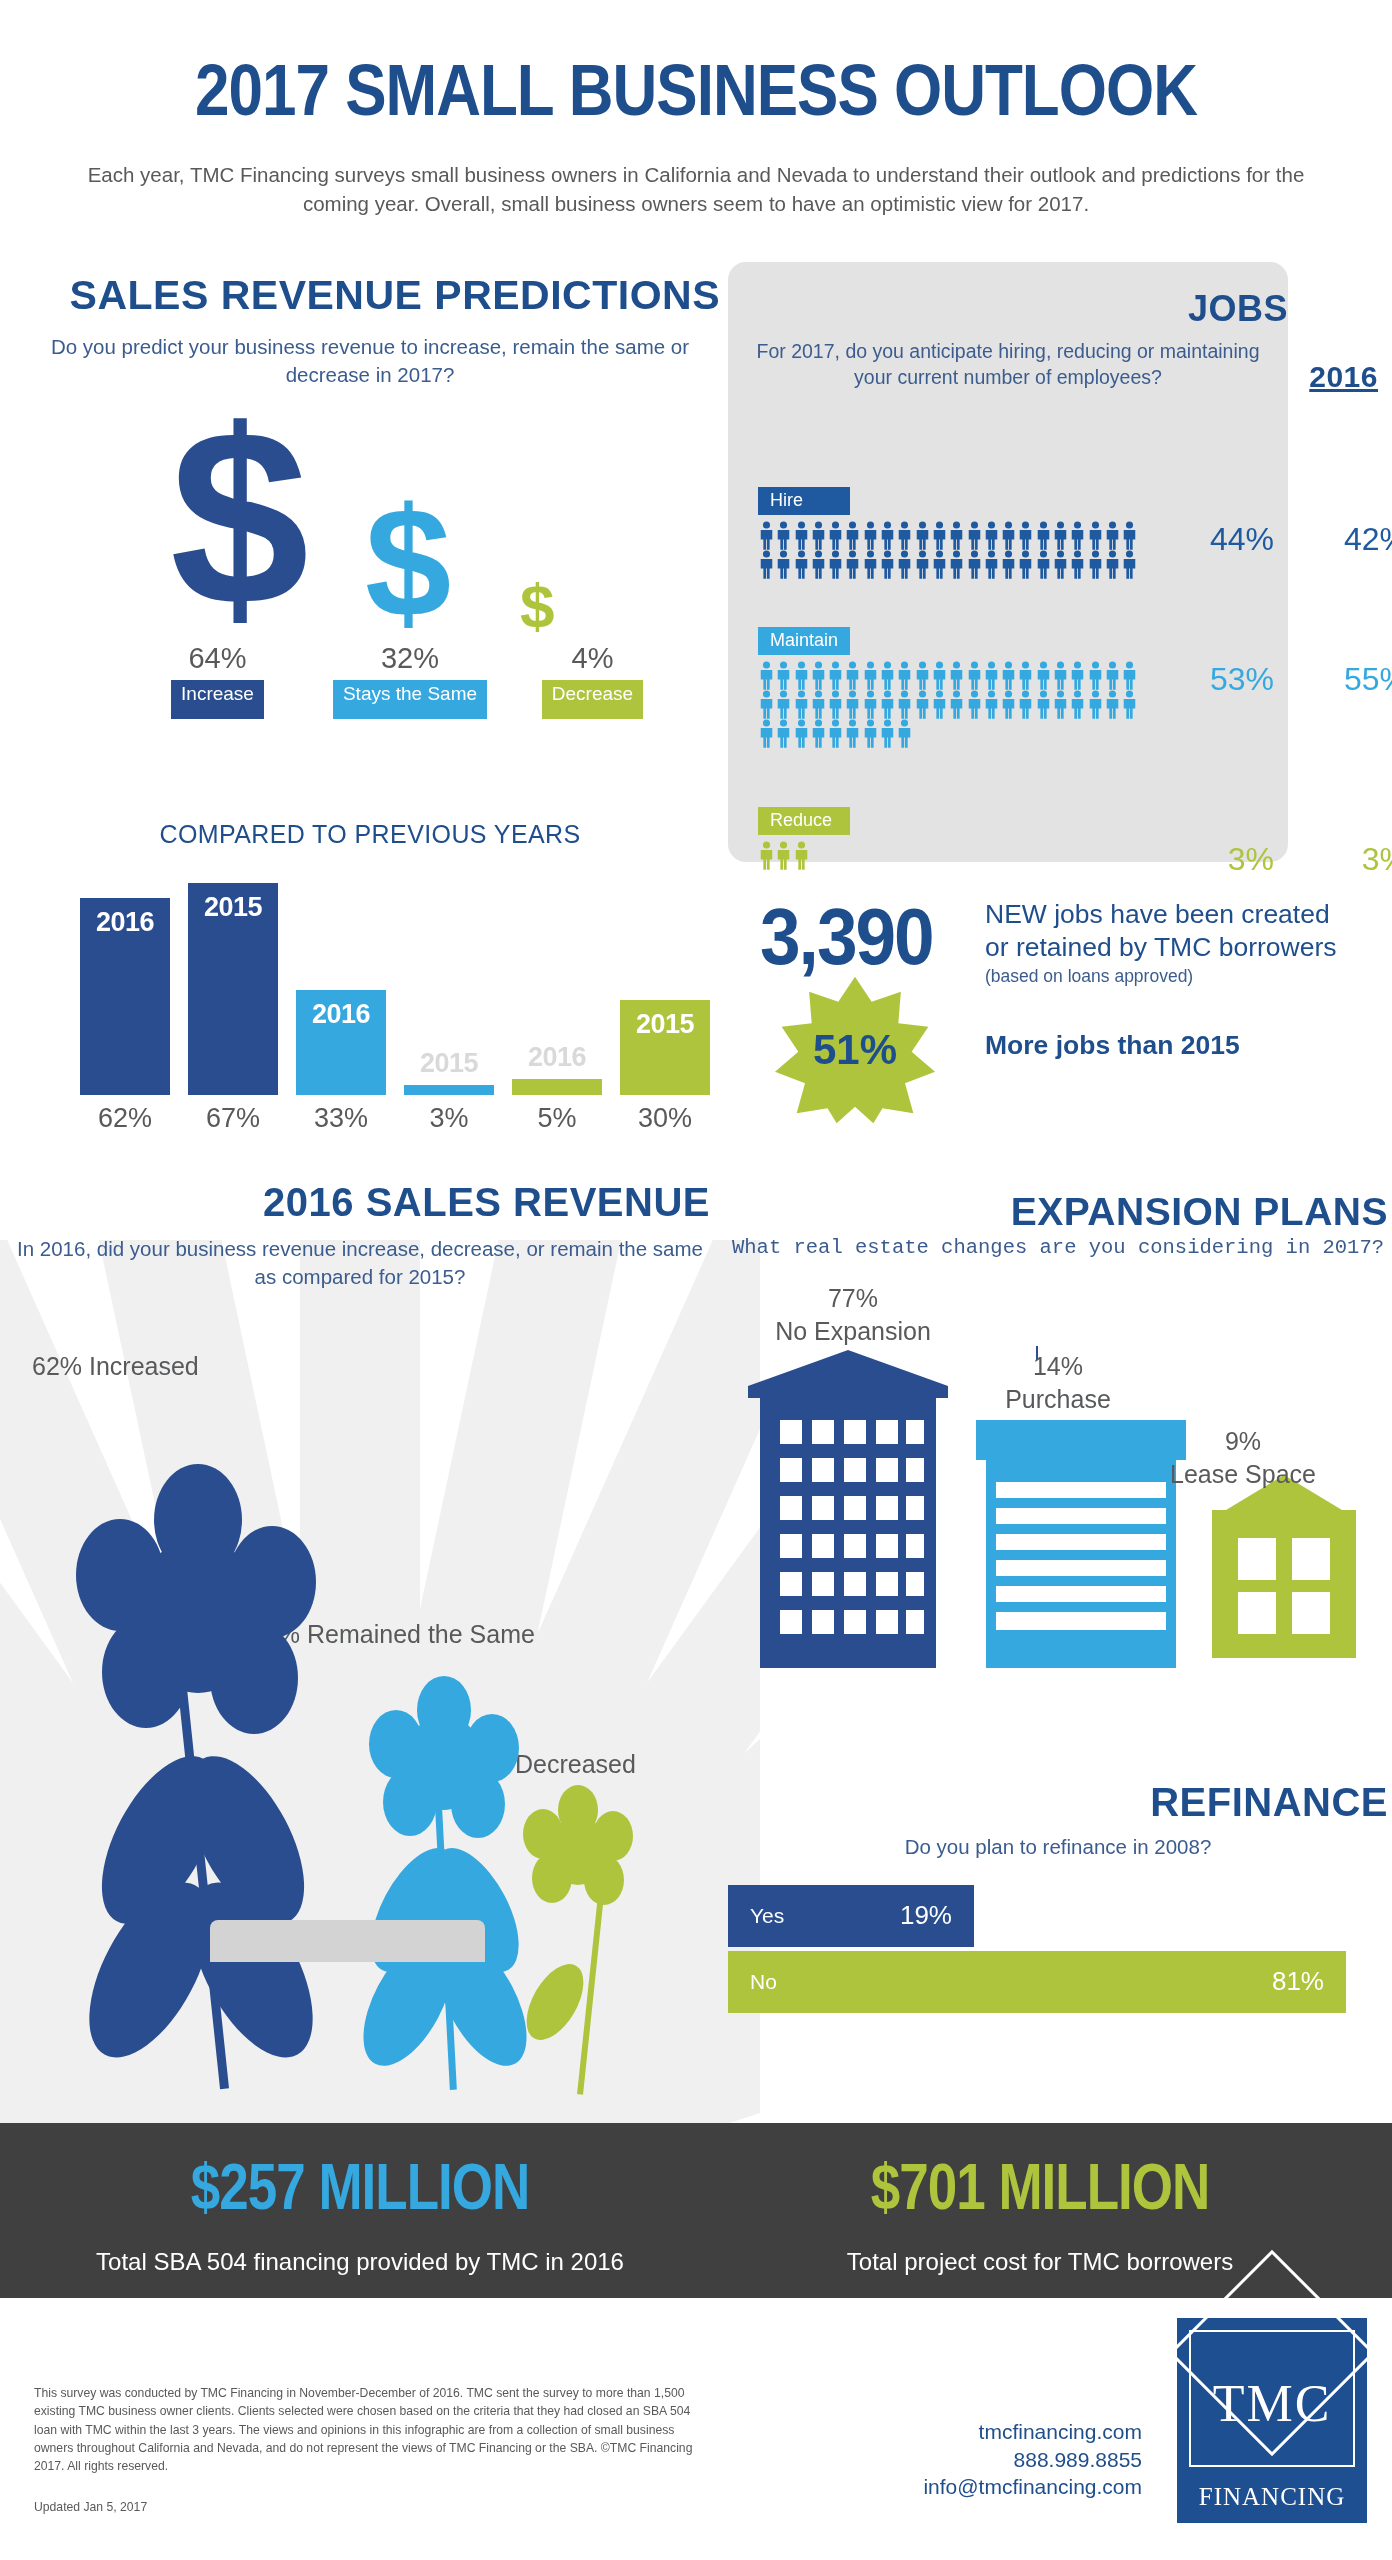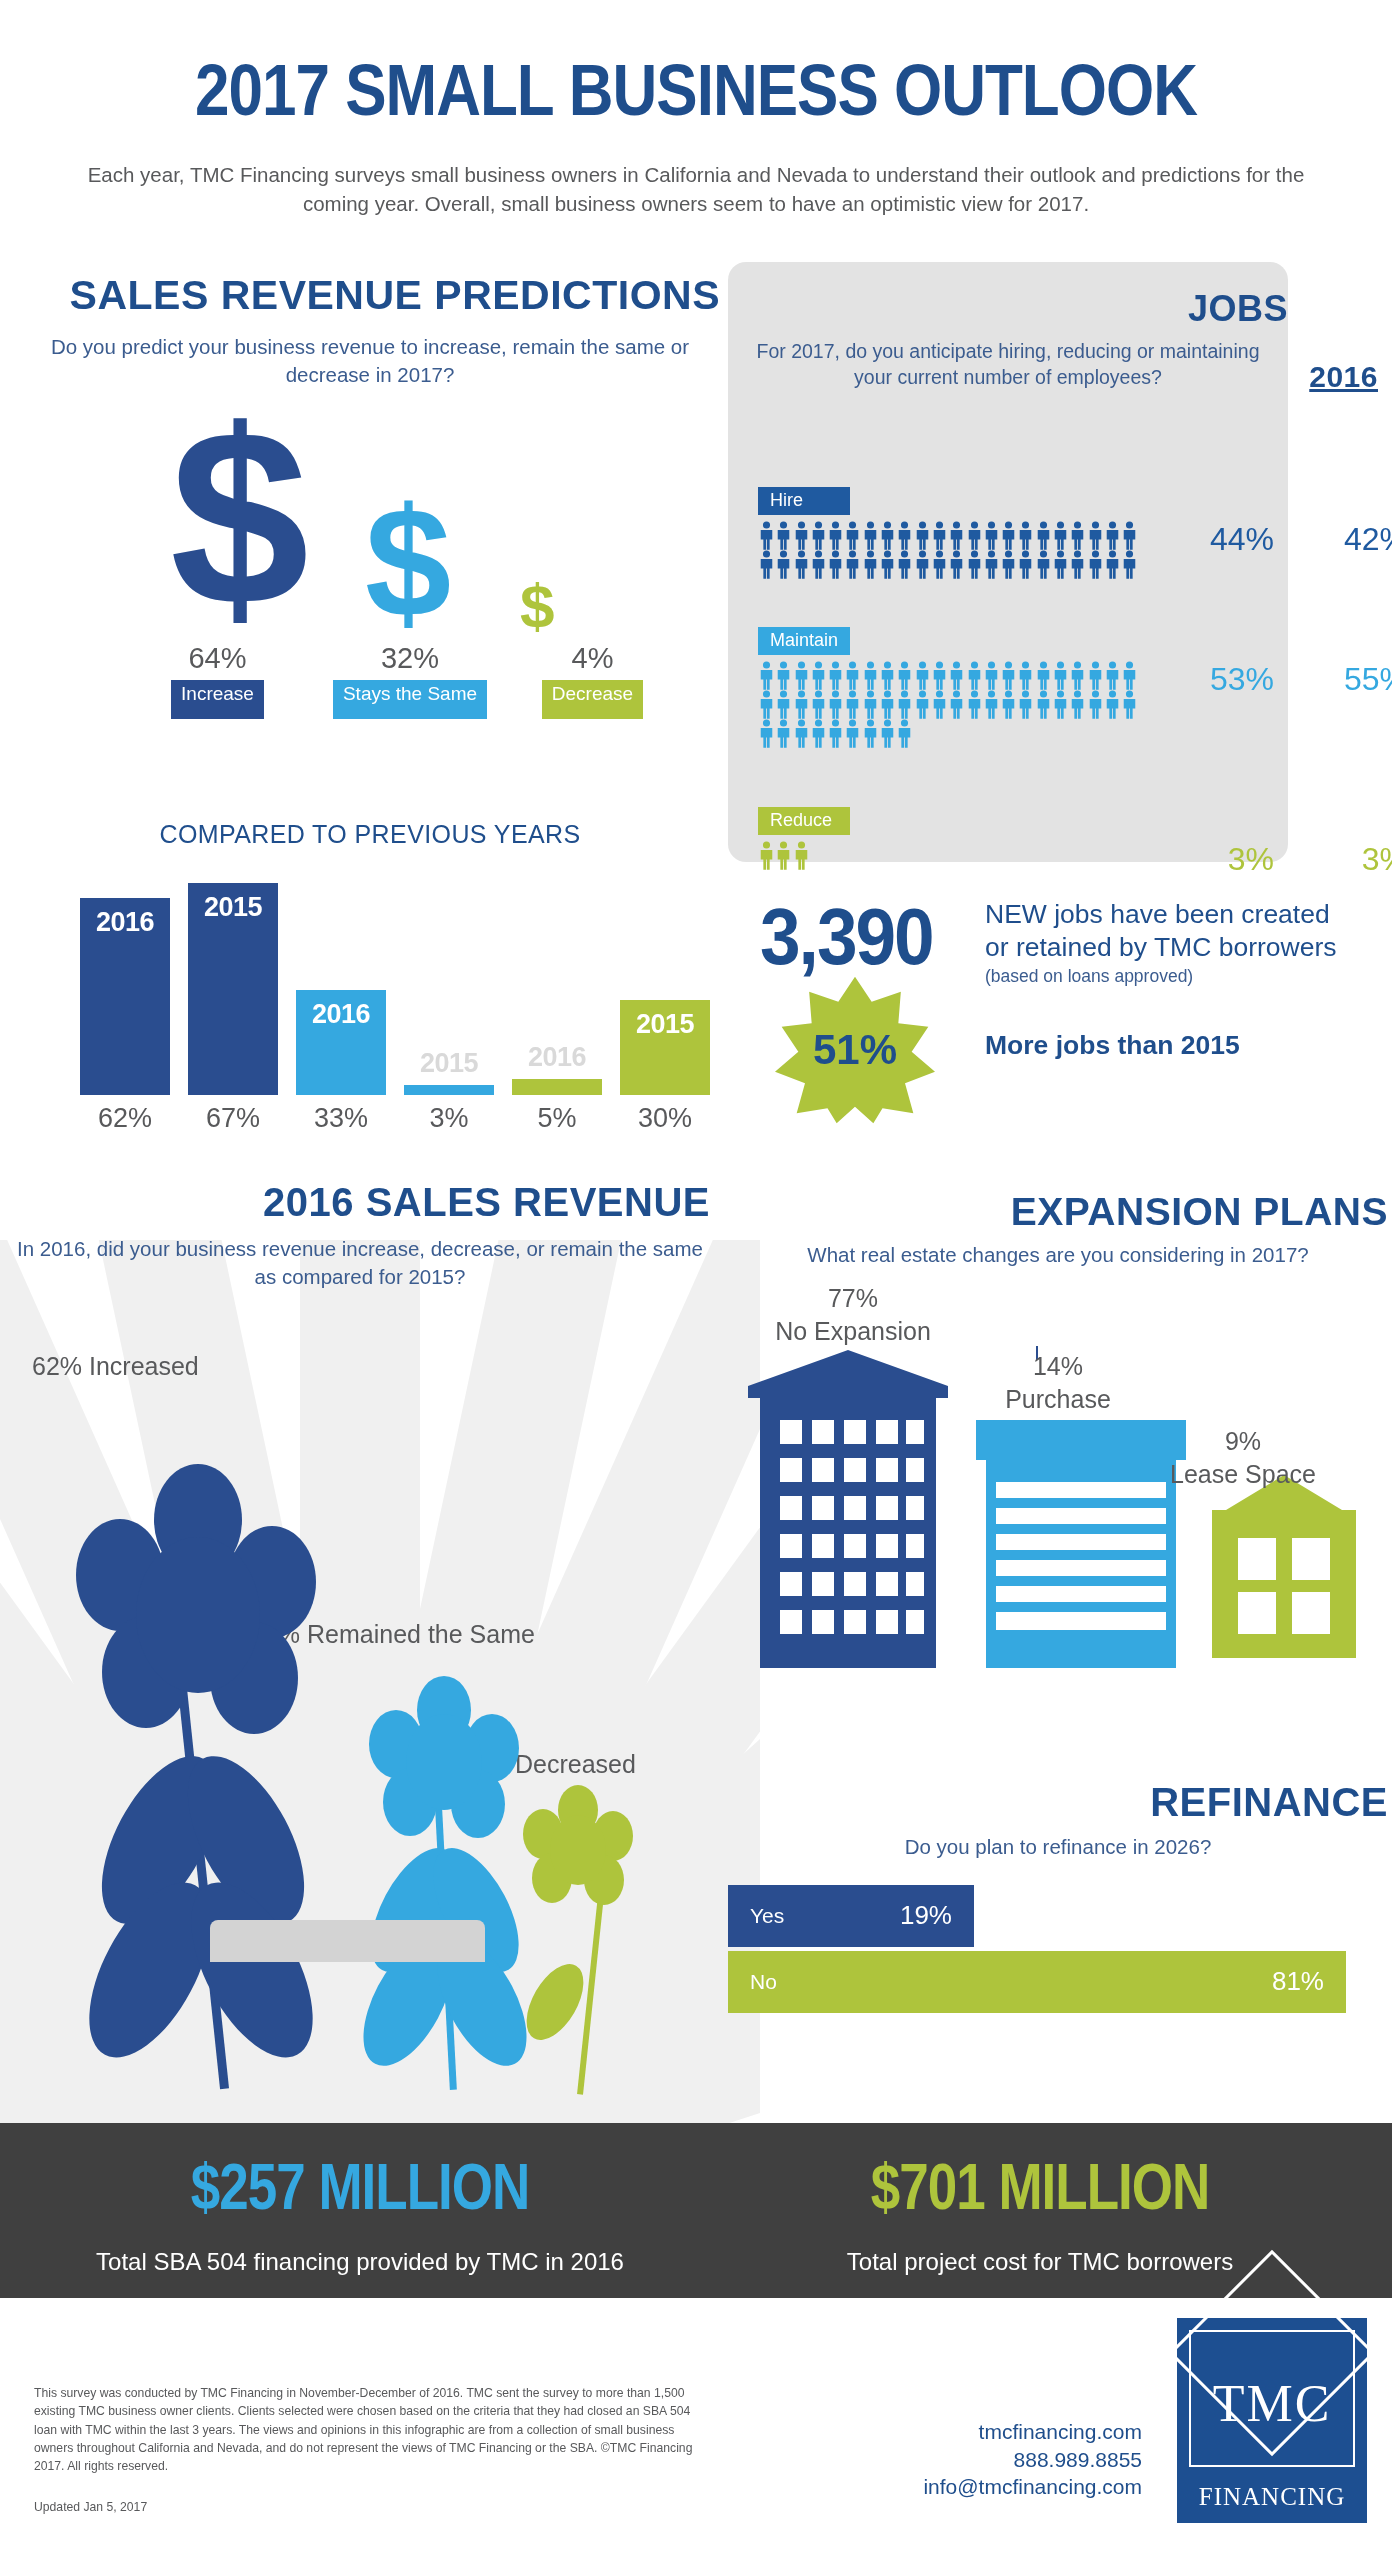--- a/index.html
+++ b/index.html
@@ -109,21 +109,21 @@
   #pot { position:absolute; left:210px; top:1920px; width:275px; z-index:3; }
   .potlip { width:275px; height:42px; background:#d3d3d3; border-radius:8px 8px 0 0; }
   .potbody { width:232px; margin:0 auto; height:135px; background:#d4d4d4;
              clip-path: polygon(0 0, 100% 0, 92% 100%, 8% 100%);
              text-align:center; padding-top:36px; }
   .potbody div { font-size:22px; font-weight:bold; color:#2a4d8f; line-height:1.28; }
 
   
   #expansion { position:absolute; left:728px; top:1190px; width:660px; z-index:2; }
   #expansion .h2 { font-size:39px; }
-  #expansion .q { margin-top:7px; }
+  #expansion .q { margin-top:0;font-family:Liberation Mono, monospace; }
   .exlbl { position:absolute; text-align:center; font-size:25px; color:#58595b; line-height:1.3; }
   #ex1 { left:10px; top:92px; width:230px; }
   #ex2 { left:215px; top:160px; width:230px; }
   #ex3 { left:400px; top:235px; width:230px; }
   #exart { position:absolute; left:0; top:150px; width:660px; height:330px; }
 
   
   #refi { position:absolute; left:728px; top:1780px; width:660px; z-index:2; }
   #refi .h2 { font-size:40px; }
   #refi .q { margin-top:8px; }
@@ -712,21 +712,21 @@
     <span>Purchase</span>
   </div>
   <div class="exlbl" id="ex3">
     <span>9%</span><br>
     <span>Lease Space</span>
   </div>
 </section>
 
 <section id="refi">
   <div class="h2">REFINANCE</div>
-  <div class="q">Do you plan to refinance in 2026?</div>
+  <div class="q">Do you plan to refinance in 2008?</div>
   <div class="rbars">
     <div class="rbar yes">
       <span class="nm">Yes</span>
       <span class="vl">19%</span>
     </div>
     <div class="rbar no">
       <span class="nm">No</span>
       <span class="vl">81%</span>
     </div>
   </div>

